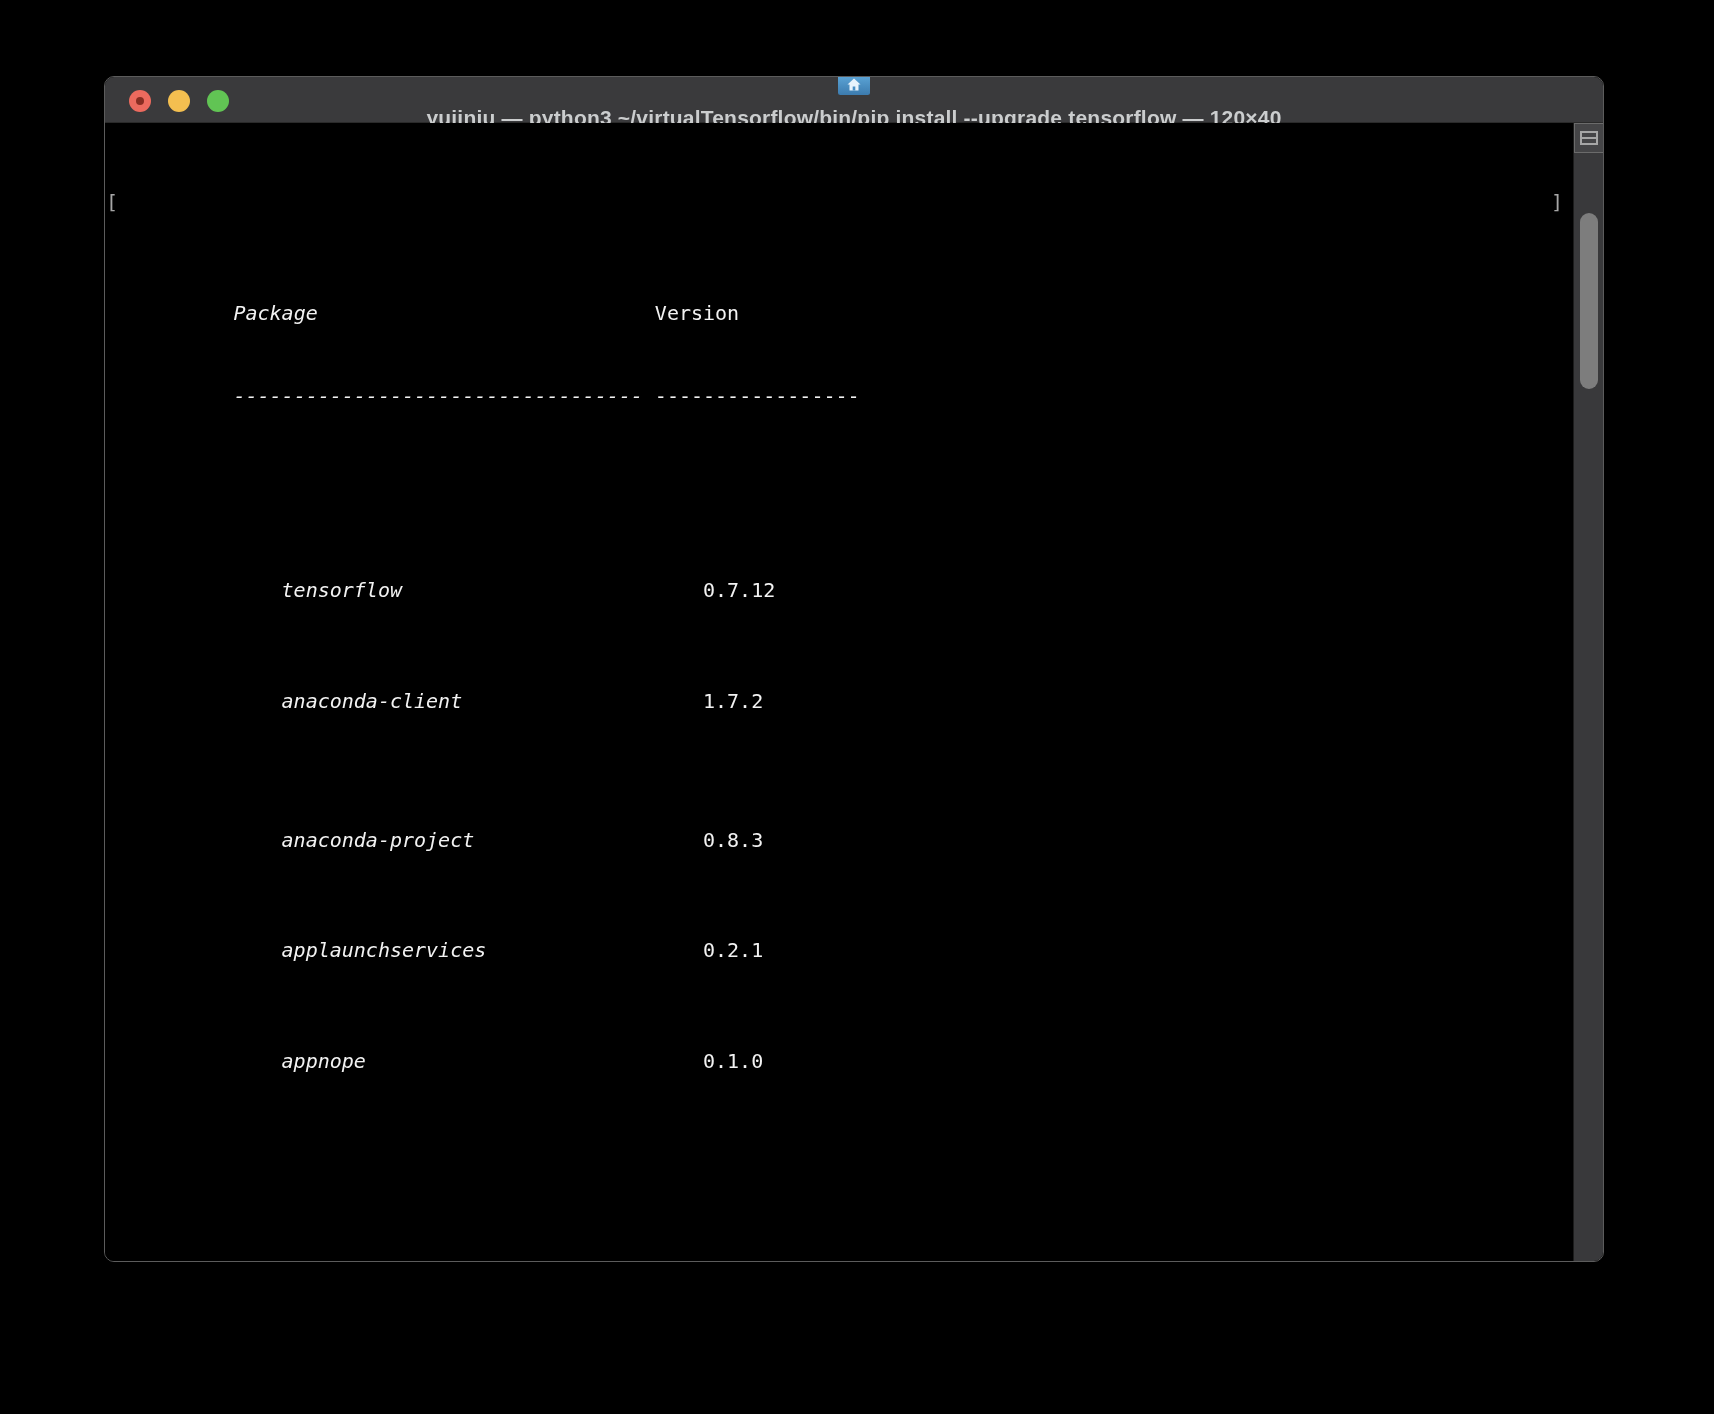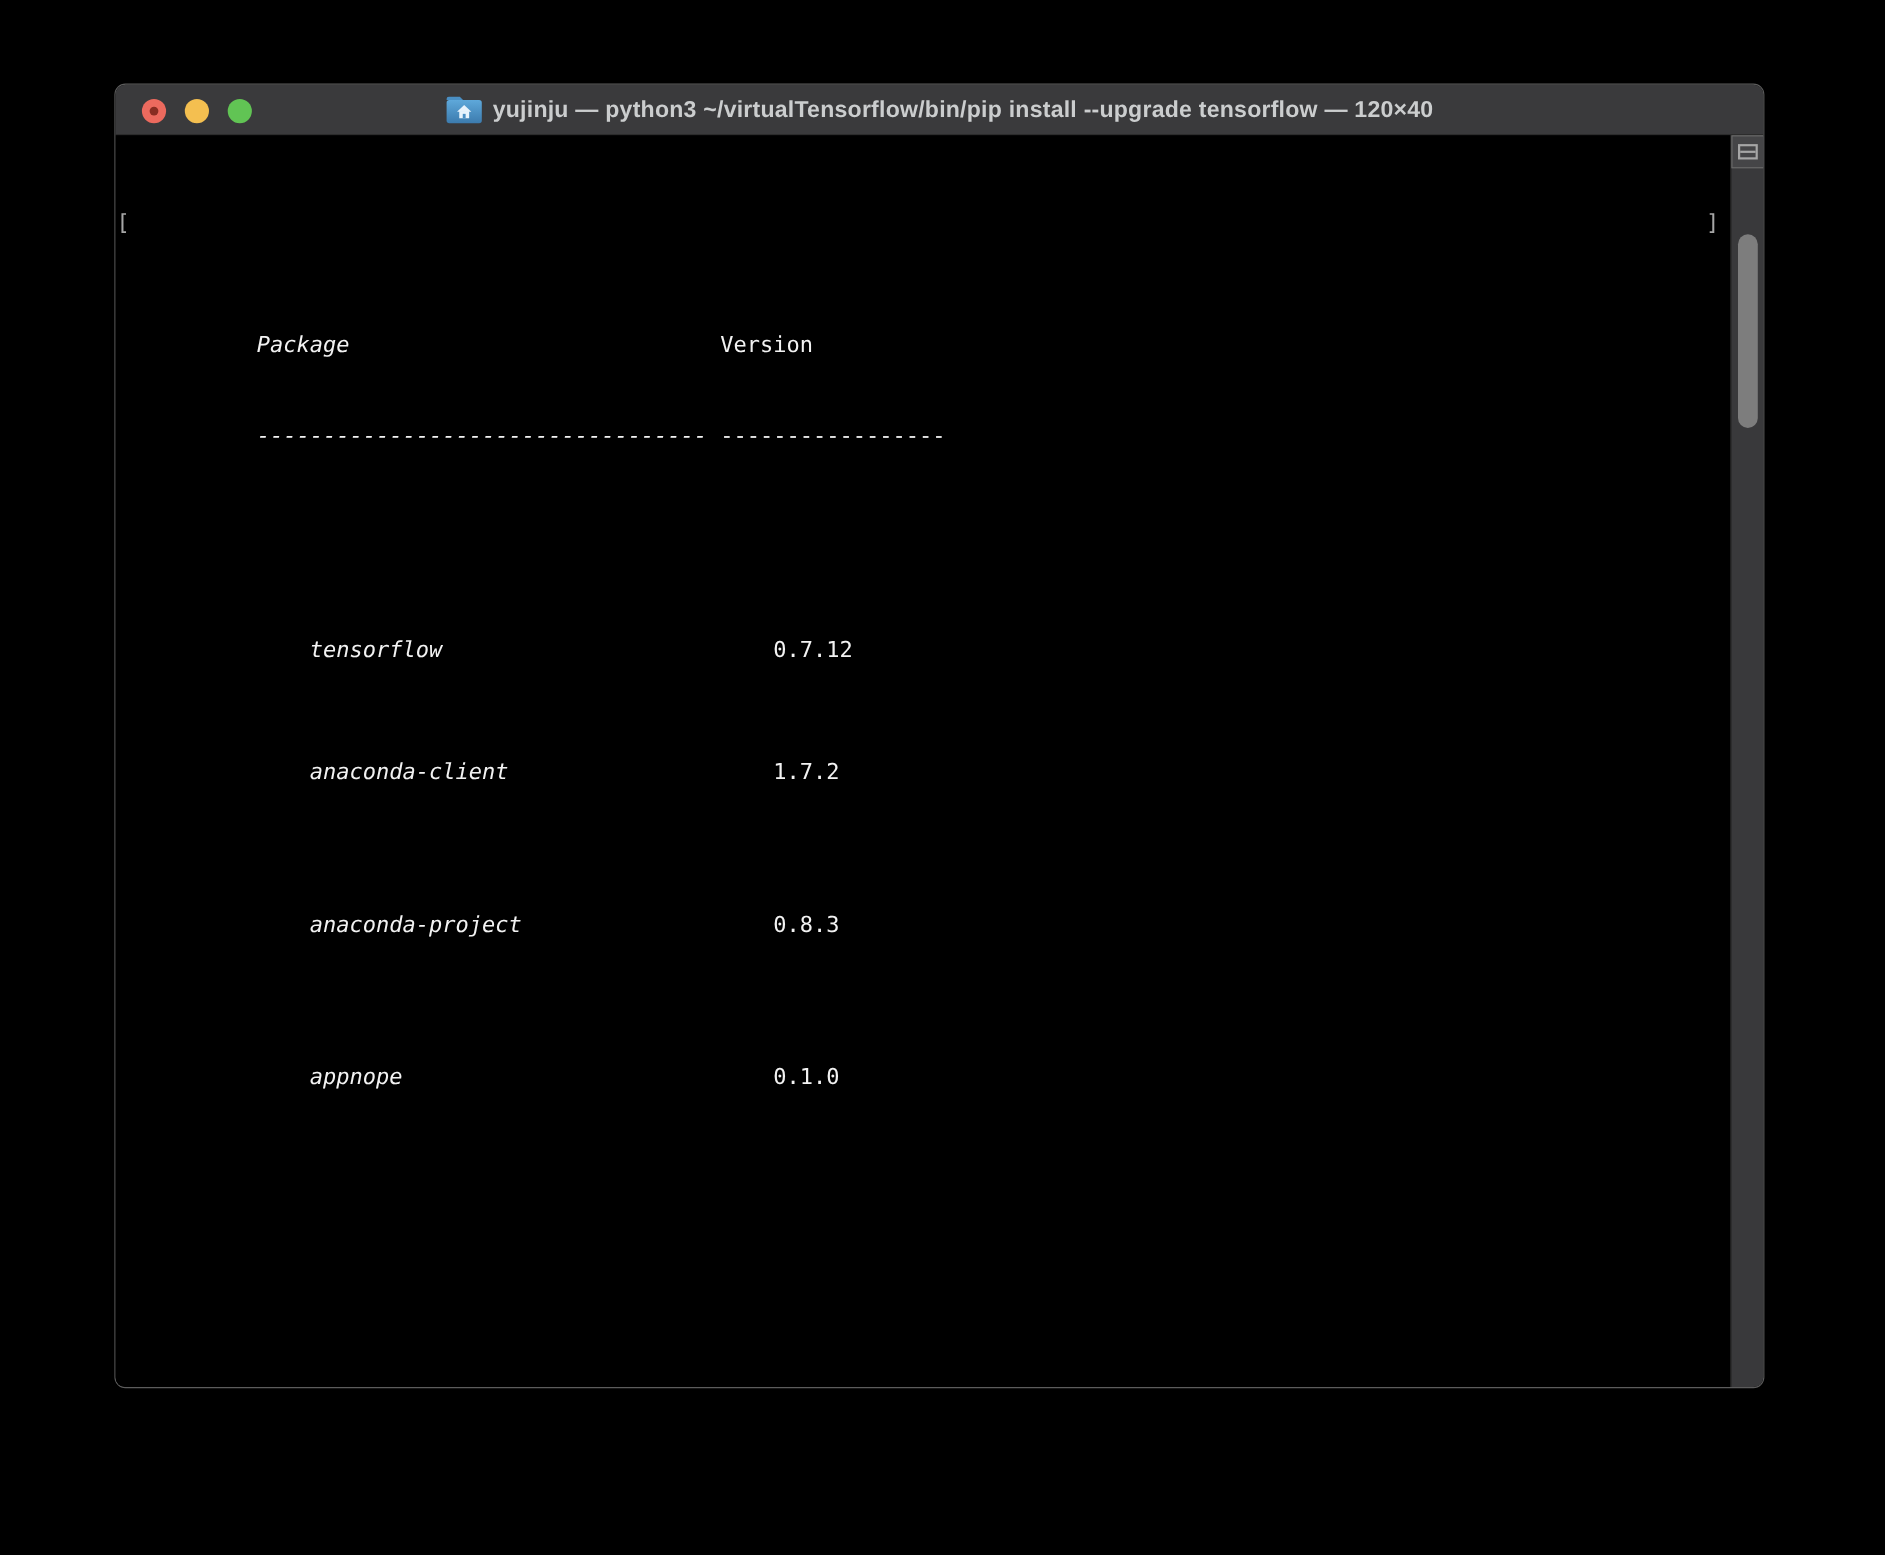--- a/index.html
+++ b/index.html
@@ -18,21 +18,21 @@
   .lights{position:absolute;left:24px;top:13px;display:flex;gap:17px;}
   .light{width:22px;height:22px;border-radius:50%;position:relative;}
   .light.red{background:#ec6a5e;}
   .light.red::after{content:"";position:absolute;left:7px;top:7px;width:8px;height:8px;border-radius:50%;background:#882d22;}
   .light.yellow{background:#f4bf50;}
   .light.green{background:#61c454;}
 
   .title-group{
     margin:0 auto;display:flex;align-items:center;gap:9px;
     font-family:"Liberation Sans",sans-serif;font-size:21px;font-weight:700;
-    color:#cbcdce;letter-spacing:.2px;white-space:nowrap;
+    color:#cbcdce;letter-spacing:.2px;white-space:nowrap;flex-direction:column;
   }
   .folder-icon{width:34px;height:28px;flex:0 0 auto;}
 
   .content{
     position:absolute;top:46px;bottom:0;left:0;right:0;display:flex;
   }
   .text-area{
     flex:1;background:#000;padding:11px 8px 0 8px;position:relative;
     font-family:"DejaVu Sans Mono",monospace;font-size:20px;line-height:27.7px;
     color:#f2f2f2;white-space:pre;overflow:hidden;
@@ -110,20 +110,23 @@
           
             <div class="line">
               <span class="col-pkg">anaconda-client</span><span>1.7.2</span>
             </div>
           
           
             <div class="line">
               <span class="col-pkg">anaconda-project</span><span>0.8.3</span>
             </div>
           
+            <div class="line">
+              <span class="col-pkg">applaunchservices</span><span>0.2.1</span>
+            </div>
           
             <div class="line">
               <span class="col-pkg">appnope</span><span>0.1.0</span>
             </div>
           
           
             
           
             
           

